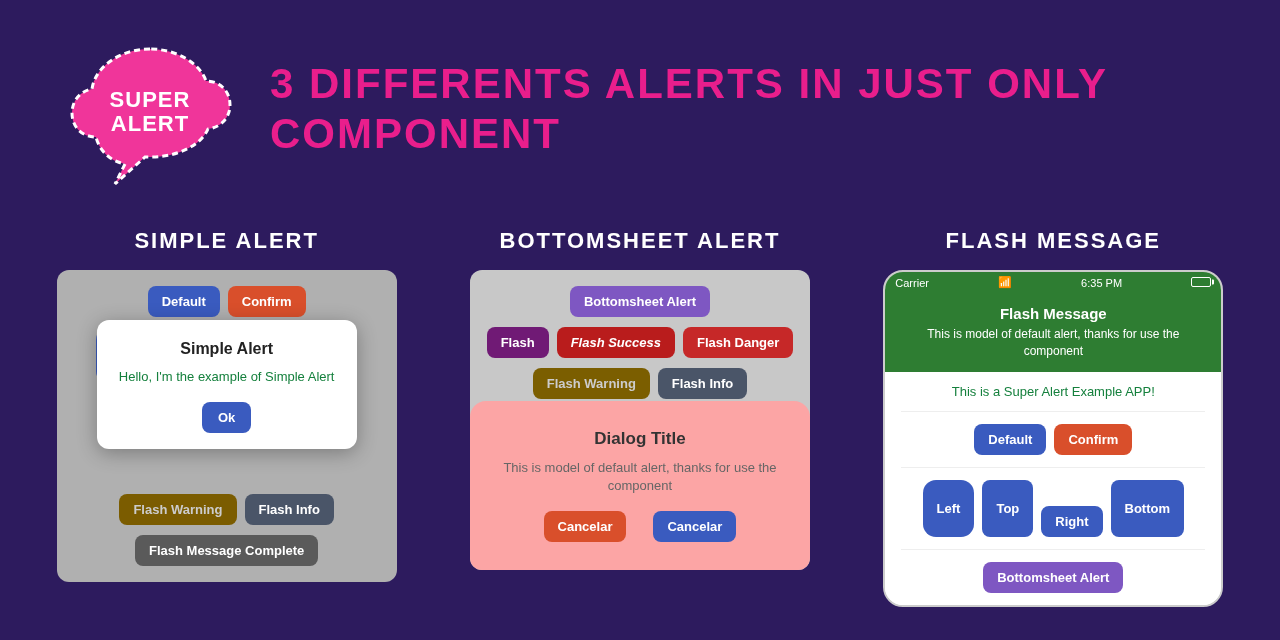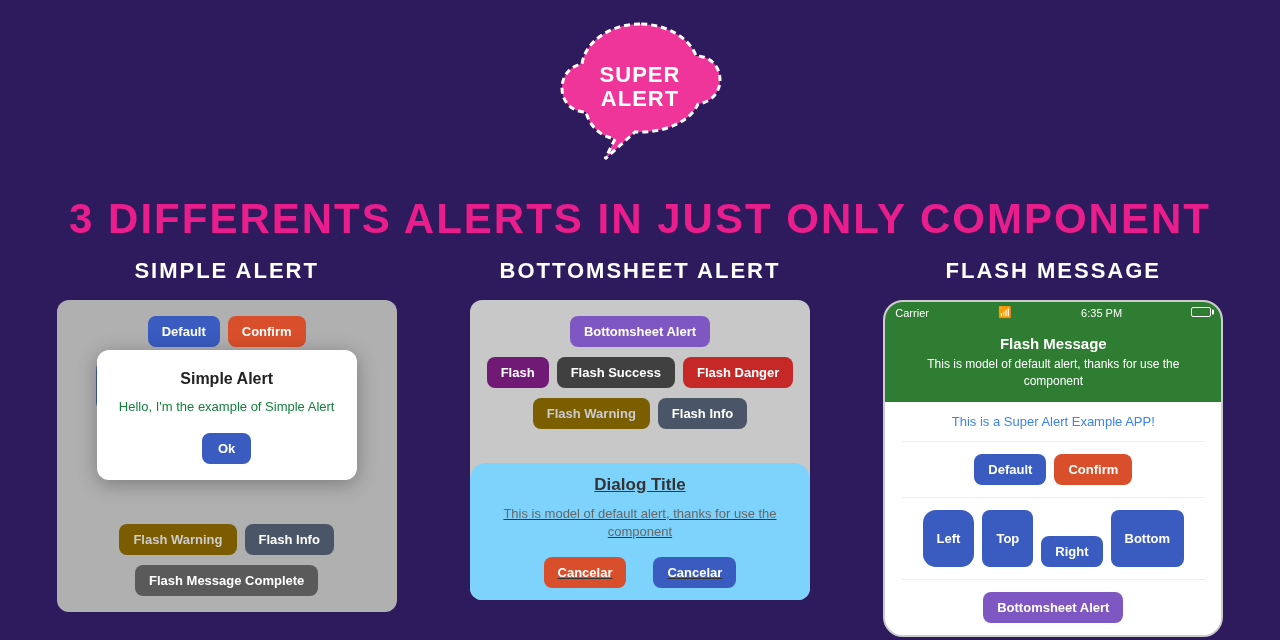--- a/index.html
+++ b/index.html
@@ -9,23 +9,22 @@
       color: white;
       min-height: 640px;
       width: 1280px;
       overflow: hidden;
     }
 
     
     .header {
       display: flex;
       align-items: center;
-      padding: 4px 60px;
+      padding: 29px 60px;
       gap: 30px;
-      flex-direction: column;
     }
 
     .logo-container {
       width: 180px;
       height: 160px;
       flex-shrink: 0;
     }
 
     .logo-svg {
       width: 100%;
@@ -99,21 +98,21 @@
       color: white;
     }
 
     .btn-default { background: #3a5bbf; }
     .btn-confirm { background: #d94f2b; }
     .btn-left { background: #3a5bbf; border-radius: 13px; }
     .btn-top { background: #3a5bbf; }
     .btn-right { background: #3a5bbf; margin-top: 26px; }
     .btn-bottom { background: #3a5bbf; }
     .btn-flash { background: #701a75; }
-    .btn-flash-success { background: #404040; }
+    .btn-flash-success { background: #b91c1c; font-style: italic; }
     .btn-flash-danger { background: #c62828; }
     .btn-flash-warning { background: #7b5e00; color: #ccc; }
     .btn-flash-info { background: #4a5568; }
     .btn-flash-warning-light { background: #7b5c00; color: #ccc; }
     .btn-flash-info-light { background: #4a5568; }
     .btn-flash-complete { background: #5a5a5a; }
     .btn-bottomsheet { background: #7e57c2; }
     .btn-cancelar { background: #d94f2b; }
     .btn-confirmar { background: #3a5bbf; }
     .btn-ok { background: #3a5bbf; width: 49px; }
@@ -161,26 +160,25 @@
       align-items: center;
       gap: 10px;
       overflow: hidden;
     }
 
     .bottomsheet-dialog {
       position: absolute;
       bottom: 0;
       left: 0;
       right: 0;
-      background: #7dd3fc;
+      background: #fca5a5;
       border-radius: 16px 16px 0 0;
-      padding: 12px;
+      padding: 28px;
       color: #333;
       text-align: center;
-      text-decoration: underline;
     }
 
     .bottomsheet-dialog-title {
       font-size: 17px;
       font-weight: 700;
       margin-bottom: 10px;
     }
 
     .bottomsheet-dialog-message {
       font-size: 13px;
@@ -240,21 +238,21 @@
       background: white;
       padding: 12px 16px;
       flex: 1;
       display: flex;
       flex-direction: column;
       align-items: center;
       gap: 10px;
     }
 
     .flash-phone-text {
-      color: #3b82f6;
+      color: #15803d;
       font-size: 13px;
       text-align: center;
       width: 100%;
     }
 
     .flash-divider {
       width: 100%;
       height: 1px;
       background: #eee;
       margin: 2px 0;

